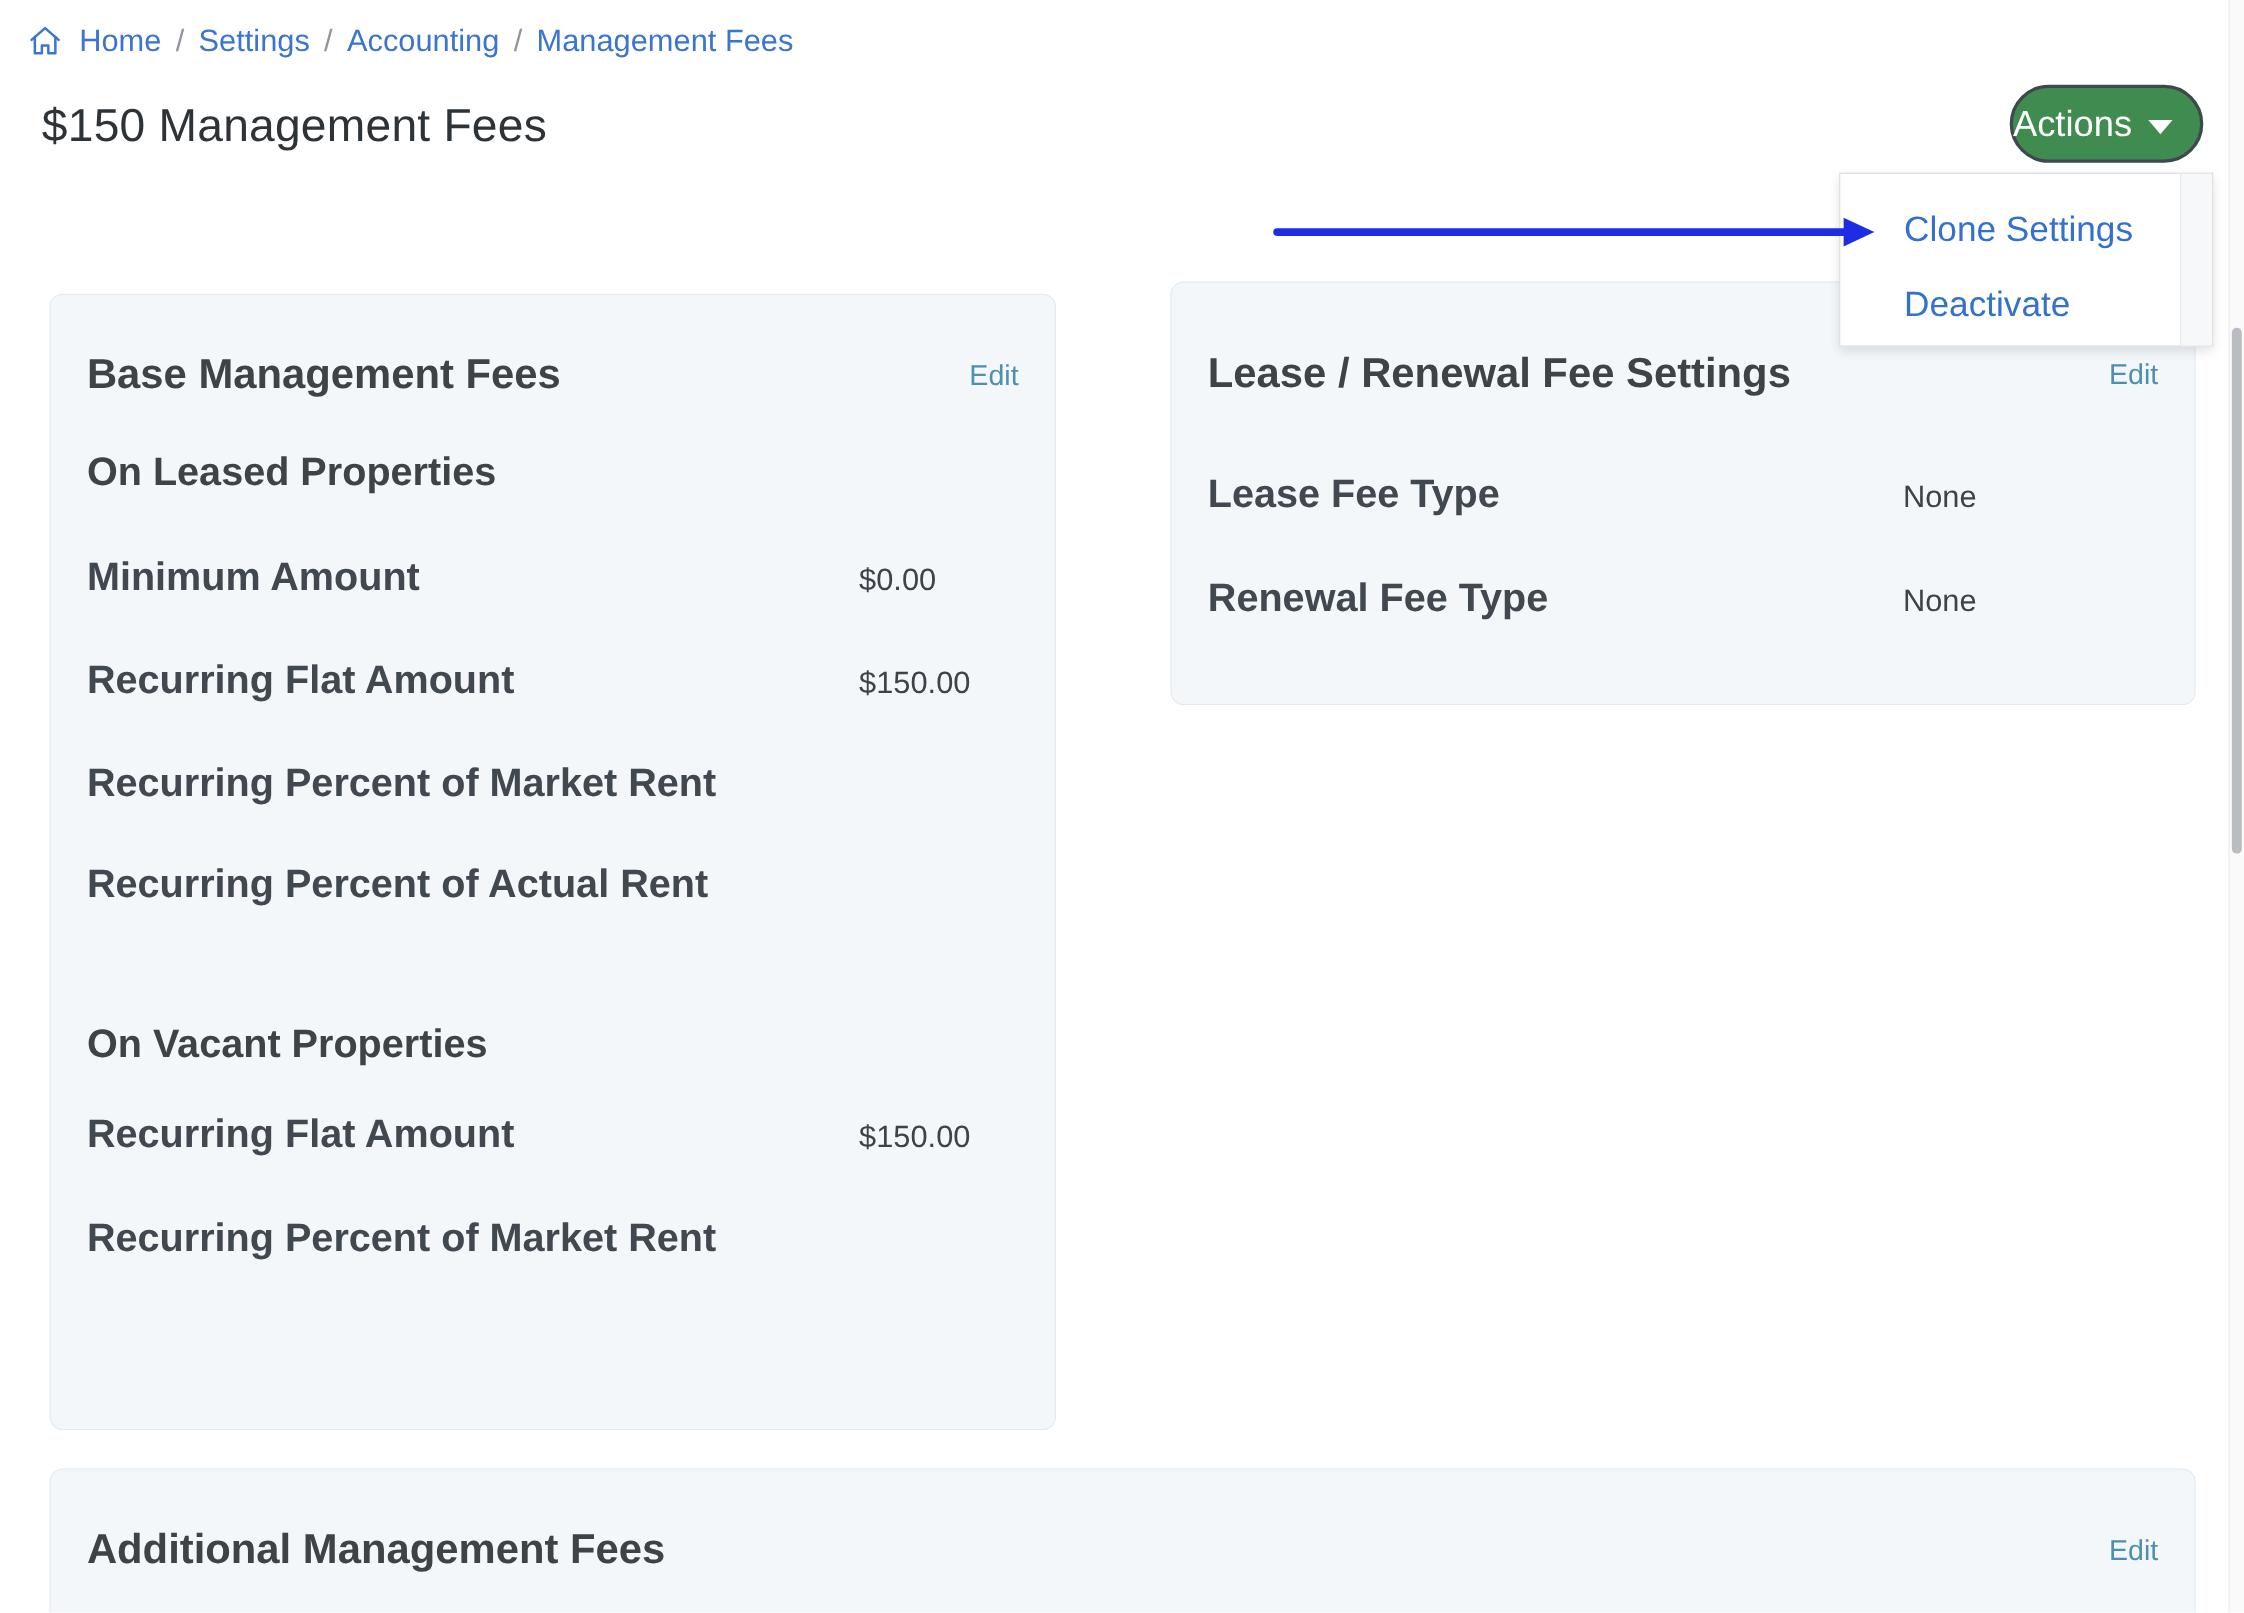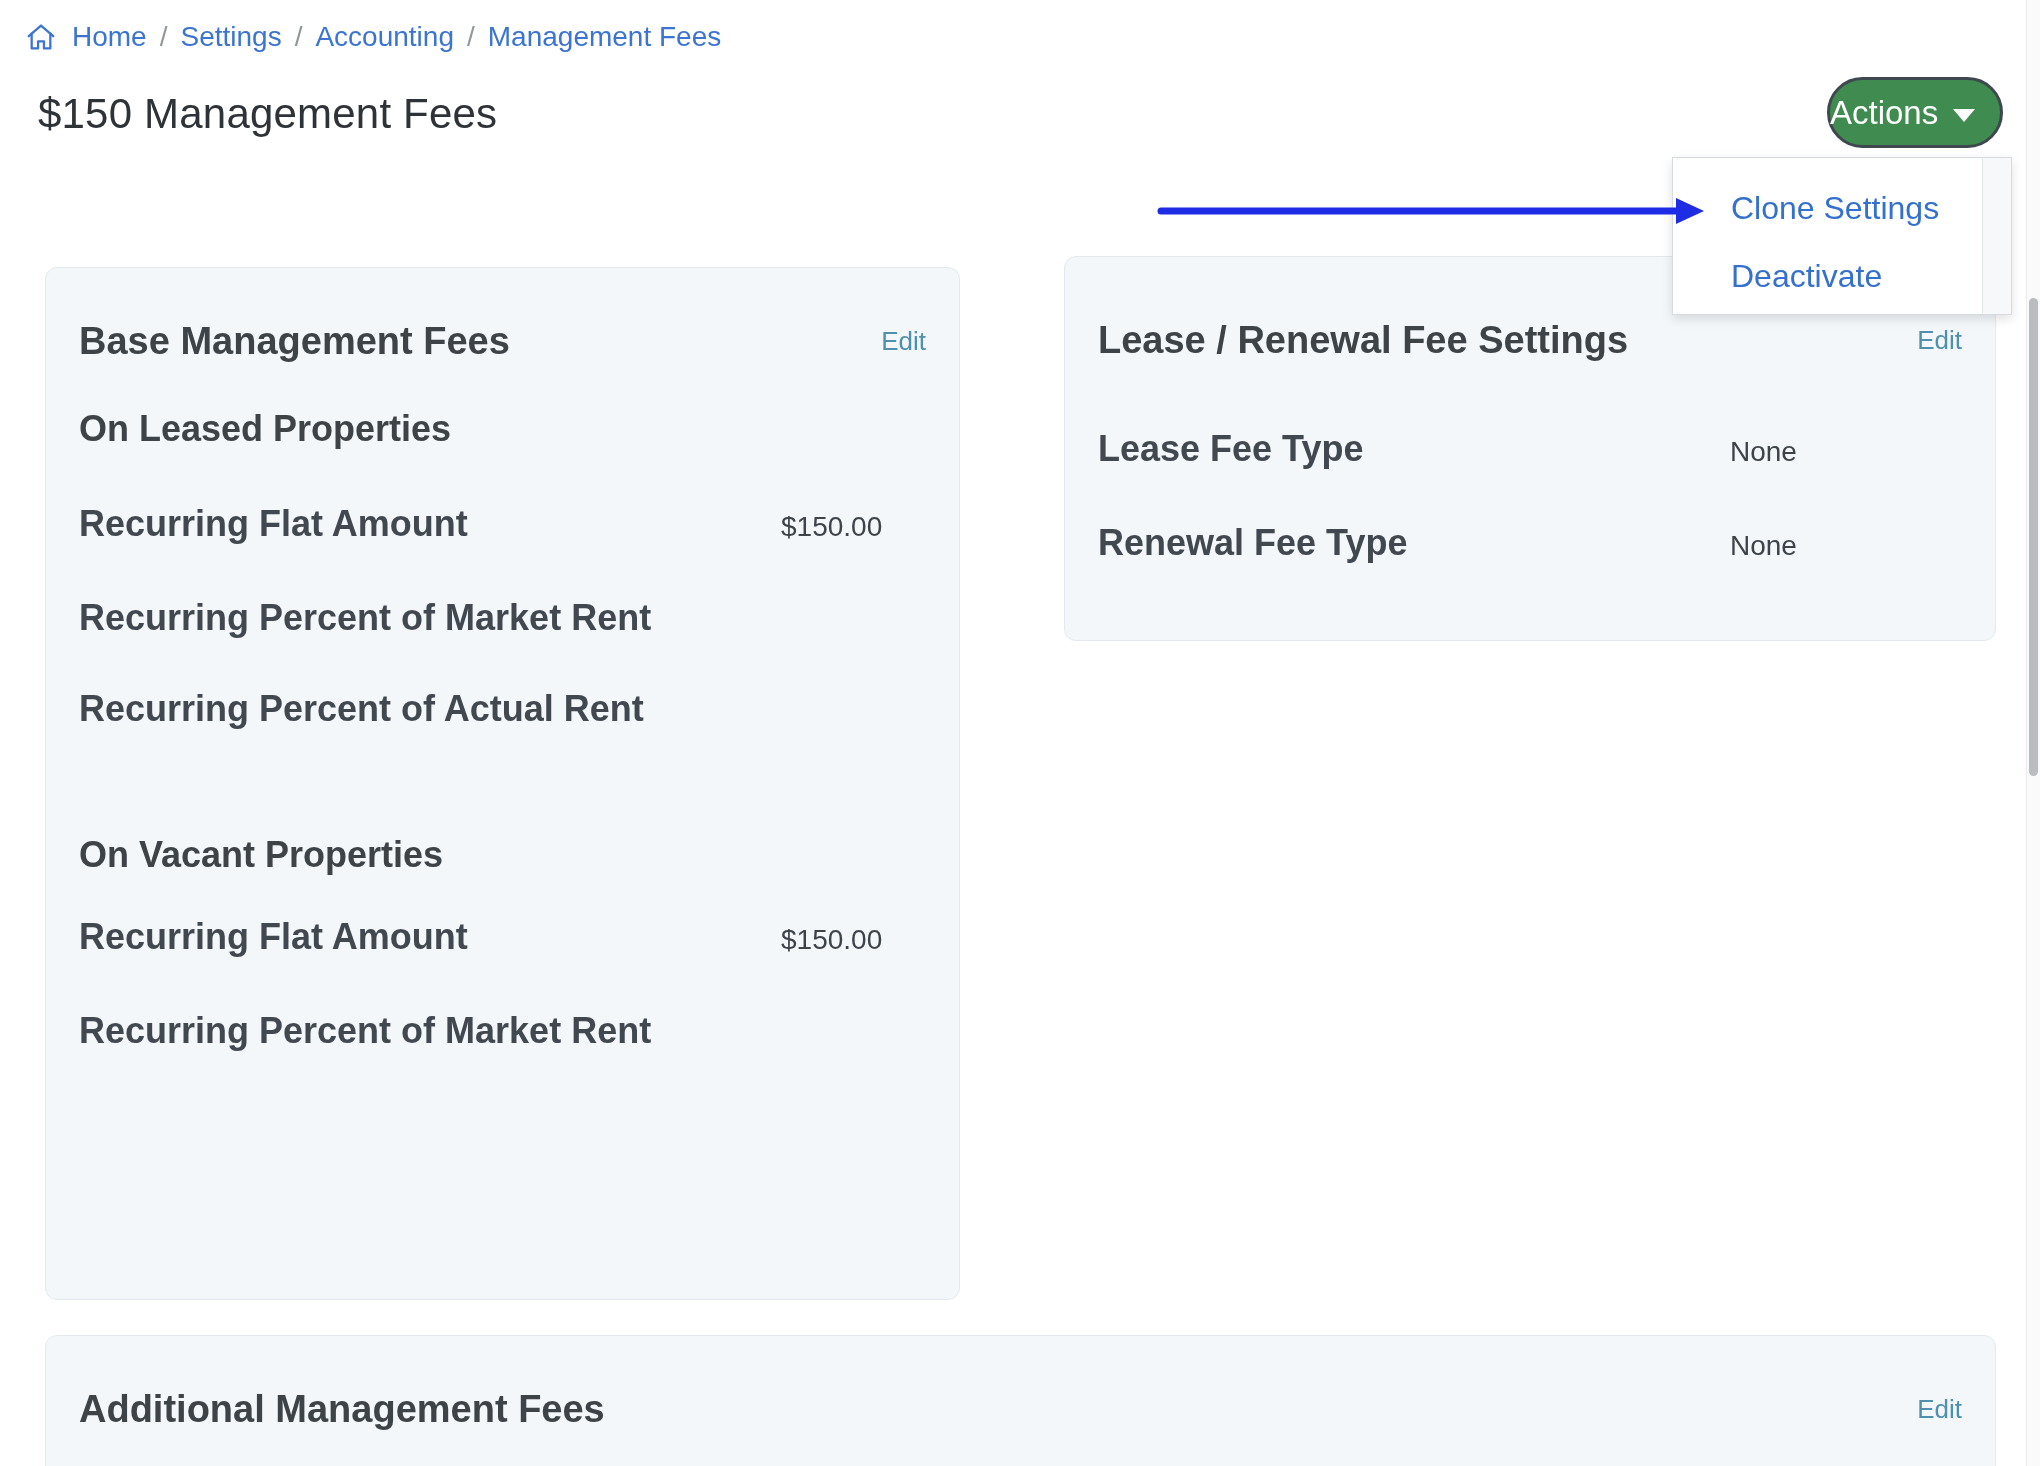--- a/index.html
+++ b/index.html
@@ -109,20 +109,24 @@
 
   <section class="card card-base">
     <div class="card-head">
       <h2 class="card-title">Base Management Fees</h2>
       <a class="edit-link">Edit</a>
     </div>
 
     <h3 class="section-heading">On Leased Properties</h3>
 
     <div class="fee-row">
+      <span class="fee-label">Minimum Amount</span>
+      <span class="fee-value">$0.00</span>
+    </div>
+    <div class="fee-row">
       <span class="fee-label">Recurring Flat Amount</span>
       <span class="fee-value">$150.00</span>
     </div>
     <div class="fee-row">
       <span class="fee-label">Recurring Percent of Market Rent</span>
       <span class="fee-value"></span>
     </div>
     <div class="fee-row">
       <span class="fee-label">Recurring Percent of Actual Rent</span>
       <span class="fee-value"></span>

